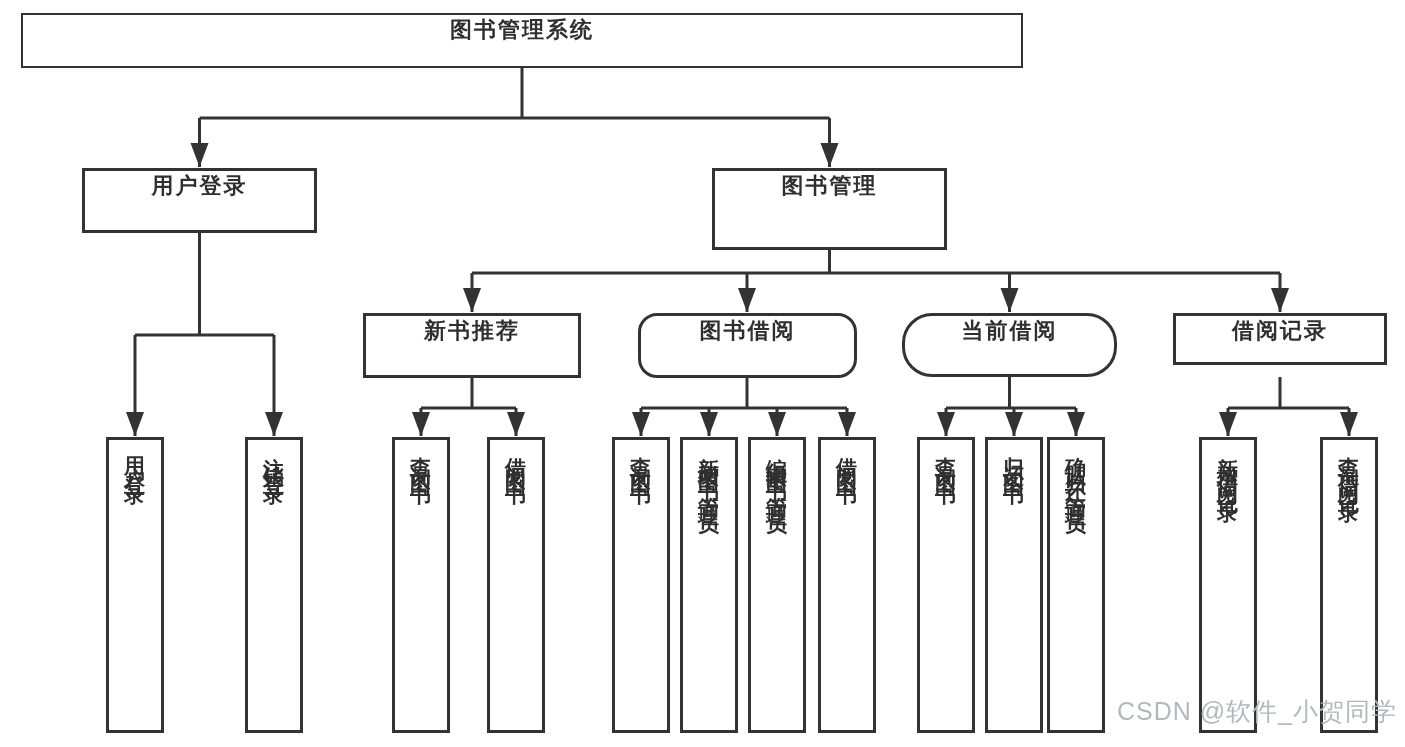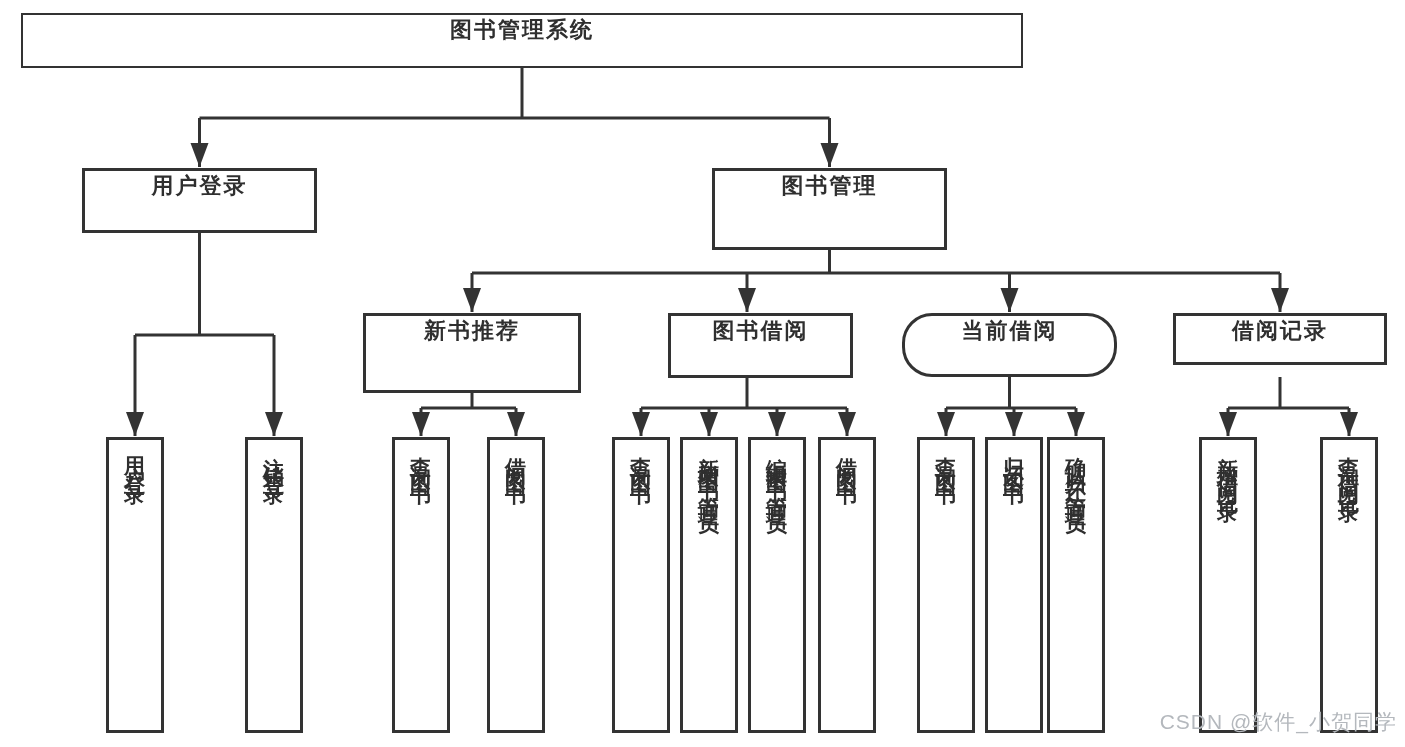--- a/index.html
+++ b/index.html
@@ -47,22 +47,22 @@
     text-orientation: mixed;
     font-size: 21px;
     line-height: 1;
     letter-spacing: 9px;
     color: var(--text);
     white-space: nowrap;
   }
   .watermark {
     position: absolute;
     right: 8px;
-    bottom: 11px;
-    font-size: 21px;
+    bottom: 19px;
+    font-size: 25px;
     letter-spacing: 1px;
     color: var(--watermark);
     white-space: nowrap;
   }
 </style>
 </head>
 <body>
 
 <div class="stage">
 
@@ -120,24 +120,24 @@
     <span class="hlabel">图书管理系统</span>
   </div>
 
   <div class="node" style="left:82px; top:168px; width:235px; height:65px;">
     <span class="hlabel">用户登录</span>
   </div>
   <div class="node" style="left:712px; top:168px; width:235px; height:82px;">
     <span class="hlabel">图书管理</span>
   </div>
 
-  <div class="node" style="left:363px; top:313px; width:218px; height:80px;">
+  <div class="node" style="left:363px; top:313px; width:218px; height:65px;">
     <span class="hlabel">新书推荐</span>
   </div>
-  <div class="node" style="left:668px; top:313px; width:185px; height:65px;">
+  <div class="node" style="left:638px; top:313px; width:219px; height:65px;border-radius:19px;">
     <span class="hlabel">图书借阅</span>
   </div>
   <div class="node" style="left:902px; top:313px; width:215px; height:64px;border-radius:30px;">
     <span class="hlabel">当前借阅</span>
   </div>
   <div class="node" style="left:1173px; top:313px; width:214px; height:52px;">
     <span class="hlabel">借阅记录</span>
   </div>
 
   <div class="node leaf" style="left:106px; top:437px; width:58px; height:296px;">

